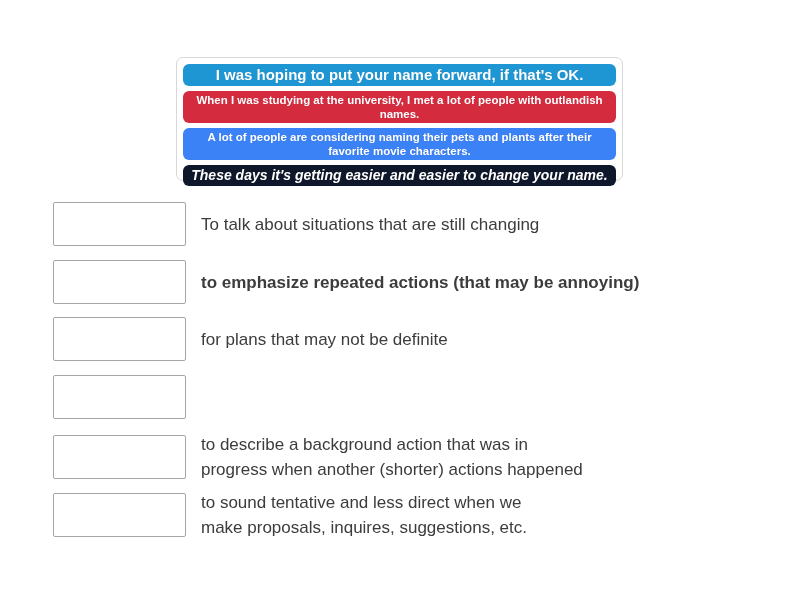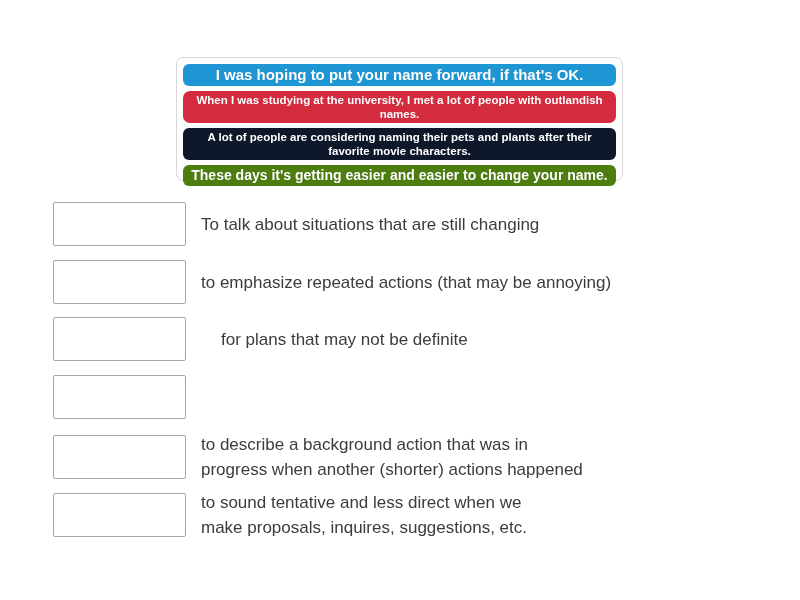--- a/index.html
+++ b/index.html
@@ -68,36 +68,36 @@
     white-space: pre-line;
   }
 </style>
 </head>
 <body>
 
 <div class="stage">
 
   <div class="cards-panel">
     <div class="card size-lg" style="background-color: rgb(31, 150, 212);">I was hoping to put your name forward, if that's OK.</div>
-    <div class="card" style="background-color: rgb(213, 43, 63); border-radius: 7px;">When I was studying at the university, I met a lot of people with outlandish names.</div>
-    <div class="card" style="background-color: #0f172a;">A lot of people are considering naming their pets and plants after their favorite movie characters.</div>
-    <div class="card size-md" style="background-color: #4d7c0f;">These days it's getting easier and easier to change your name.</div>
+    <div class="card" style="background-color: rgb(213, 43, 63);">When I was studying at the university, I met a lot of people with outlandish names.</div>
+    <div class="card" style="background-color: #3b82f6;">A lot of people are considering naming their pets and plants after their favorite movie characters.</div>
+    <div class="card size-md" style="background-color: #0f172a; font-style: italic;">These days it's getting easier and easier to change your name.</div>
   </div>
 
   <div class="match-row" style="top:202px;">
     <div class="answer-slot"></div>
     <div class="clue-text">To talk about situations that are still changing</div>
   </div>
 
-  <div class="match-row" style="top:260px;">
+  <div class="match-row" style="top:260px;font-weight:bold;">
     <div class="answer-slot"></div>
     <div class="clue-text">to emphasize repeated actions (that may be annoying)</div>
   </div>
 
-  <div class="match-row" style="top:317px;gap:20px;">
+  <div class="match-row" style="top:317px;">
     <div class="answer-slot"></div>
     <div class="clue-text">for plans that may not be definite</div>
   </div>
 
   <div class="match-row" style="top:375px;">
     <div class="answer-slot"></div>
   </div>
 
   <div class="match-row" style="top:432px;">
     <div class="answer-slot"></div>

